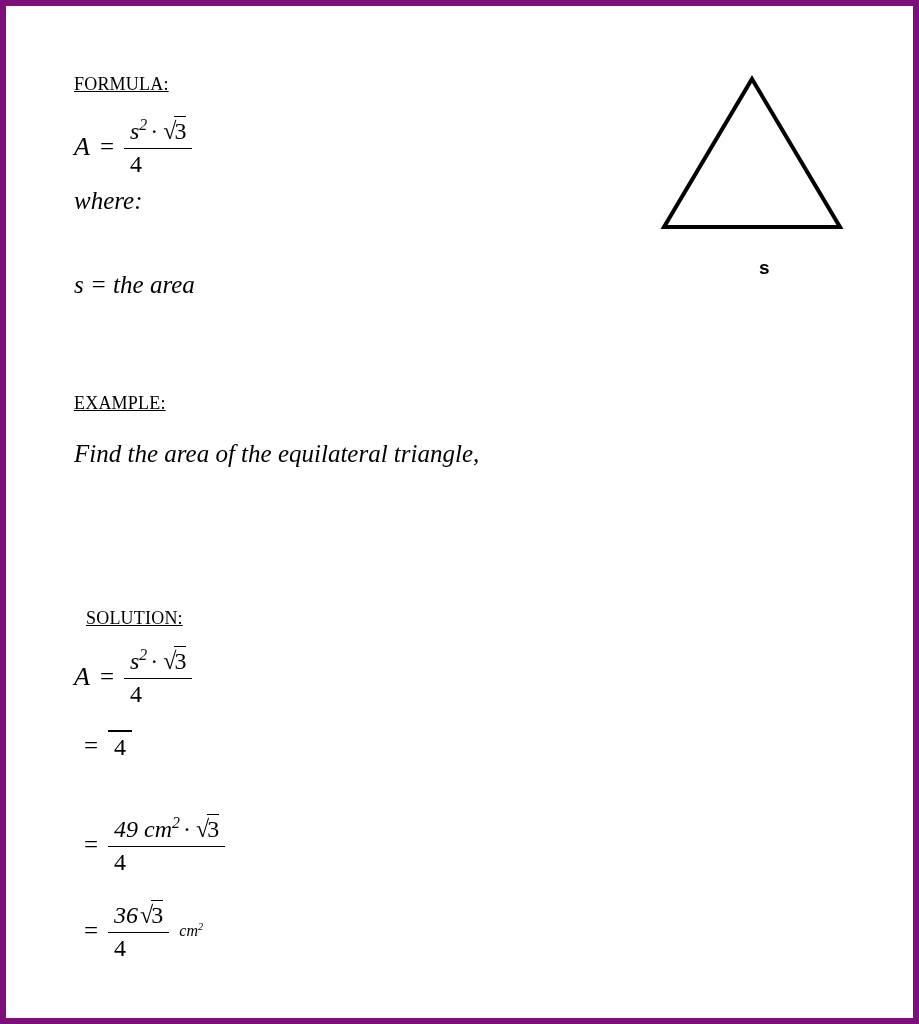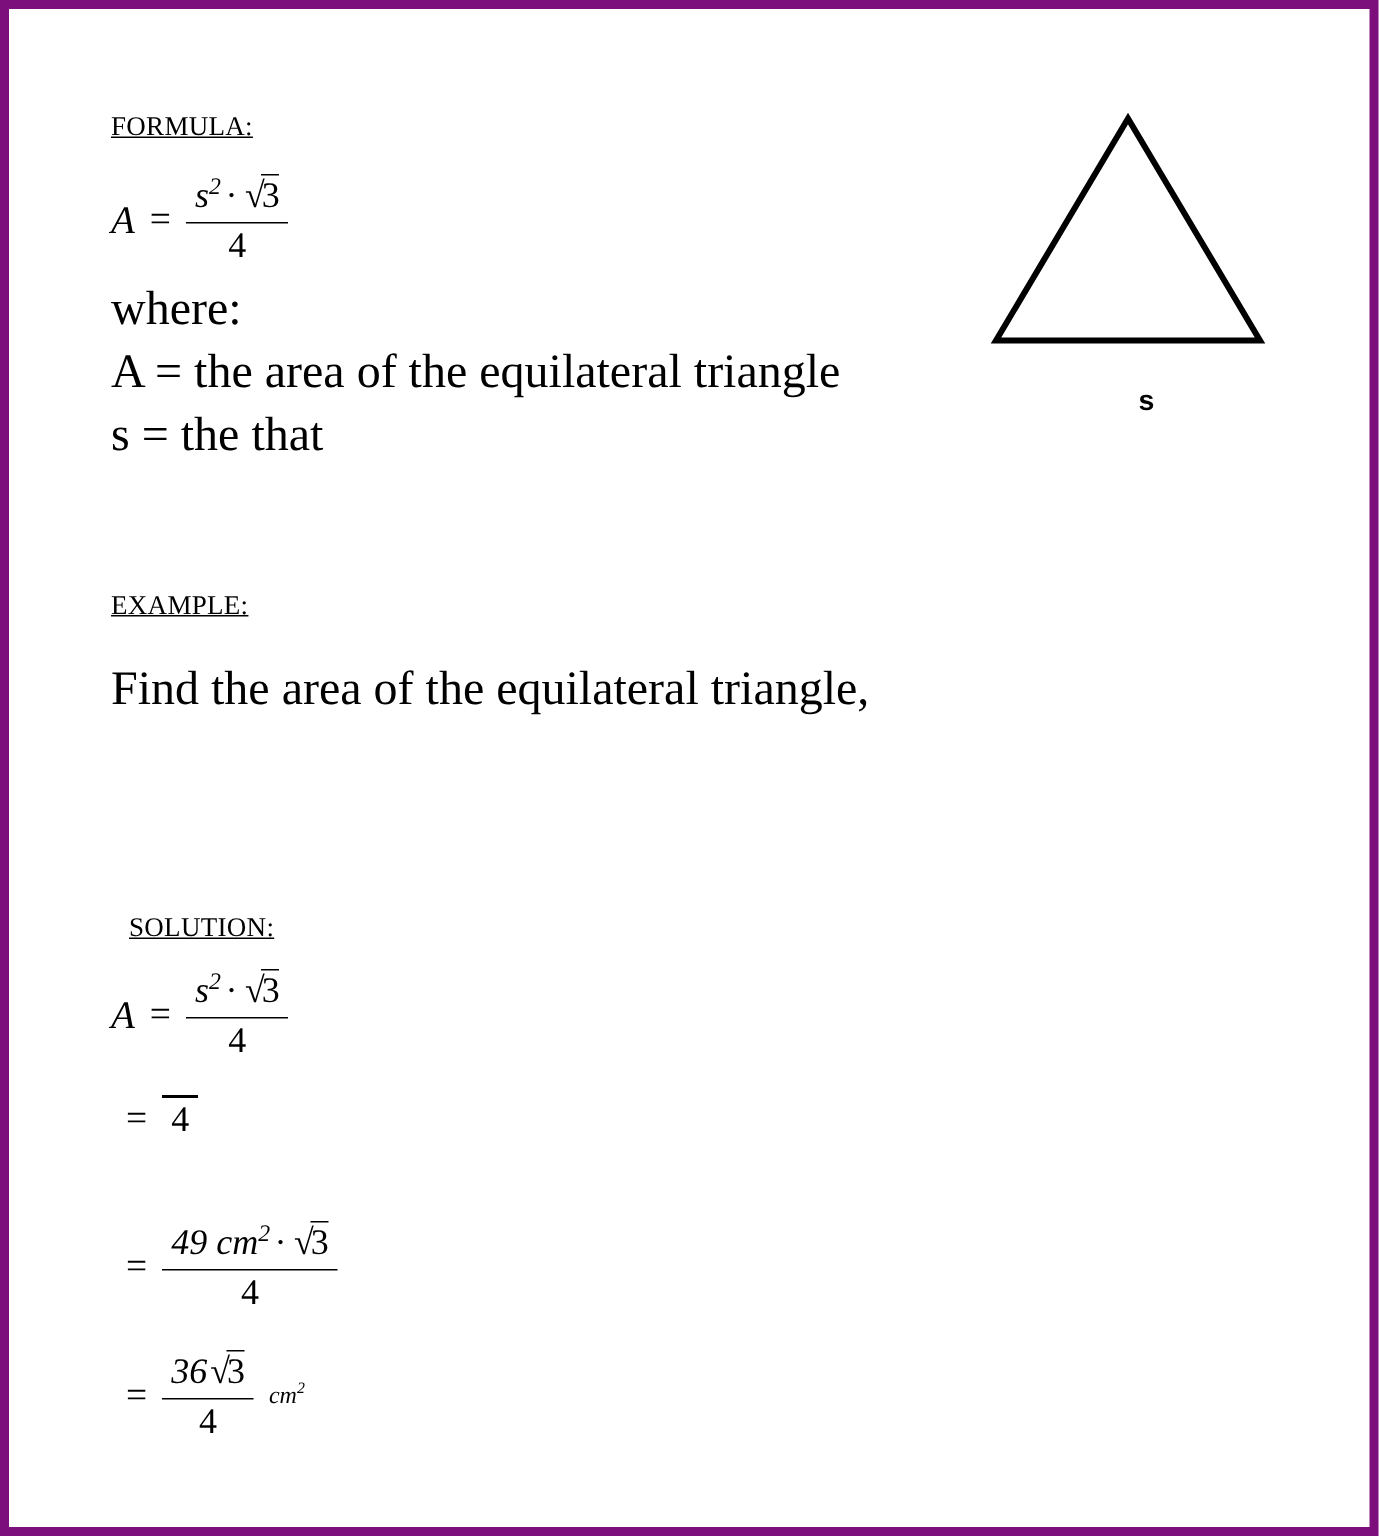--- a/index.html
+++ b/index.html
@@ -37,43 +37,43 @@
   }
 
   .heading {
     font-size: 18px;
     text-decoration: underline;
     letter-spacing: 0.2px;
     white-space: nowrap;
   }
 
   .plain {
-    font-size: 32px;
+    font-size: 25px;
     white-space: nowrap;
+    font-style: italic;
   }
 
   
   .eq {
     display: flex;
     align-items: center;
     font-size: 25px;
   }
   .lhs {
     font-style: italic;
     font-size: 26px;
     margin-right: 10px;
   }
   .eqsign {
     font-size: 25px;
     margin-right: 10px;
   }
   .frac {
     display: inline-flex;
     flex-direction: column;
-    align-items: center;
     vertical-align: middle;
   }
   .frac .num {
     padding: 0 6px 2px 6px;
     font-size: 24px;
     white-space: nowrap;
     line-height: 1.15;
   }
   .frac .bar {
     width: 100%;
@@ -129,22 +129,21 @@
       <span class="lhs">A</span>
       <span class="eqsign">=</span>
       <span class="frac">
         <span class="num"><span class="it">s</span><span class="sup it">2</span><span class="dot">·</span><span class="radical"><span class="rsign">√</span><span style="border-top:1.6px solid #000; padding-top:1px; margin-left:-2px; display:inline-block;">3</span></span></span>
         <span class="bar"></span>
         <span class="den">4</span>
       </span>
     </div>
 
     <div class="block plain" style="left:62px; top:175px;">where:</div>
-    <div class="block plain" style="left:62px; top:217px;">A = the area of the equilateral triangle</div>
-    <div class="block plain" style="left:62px; top:259px;">s = the that</div>
+    <div class="block plain" style="left:62px; top:259px;">s = the area</div>
 
     <svg id="figure" style="left:640px; top:55px;" width="220" height="185" viewBox="0 0 220 185">
       <polygon points="100,12 188,160 12,160" fill="none" stroke="#000000" stroke-width="4" stroke-linejoin="miter"></polygon>
     </svg>
     <div id="tri-label" style="left:747px; top:245px;">s</div>
 
     <div class="block heading" style="left:62px; top:381px;">EXAMPLE:</div>
     <div class="block plain" style="left:62px; top:428px;">Find the area of the equilateral triangle,</div>
 
     <div class="block heading" style="left:62px; top:596px;margin-left:12px;">SOLUTION:</div>

